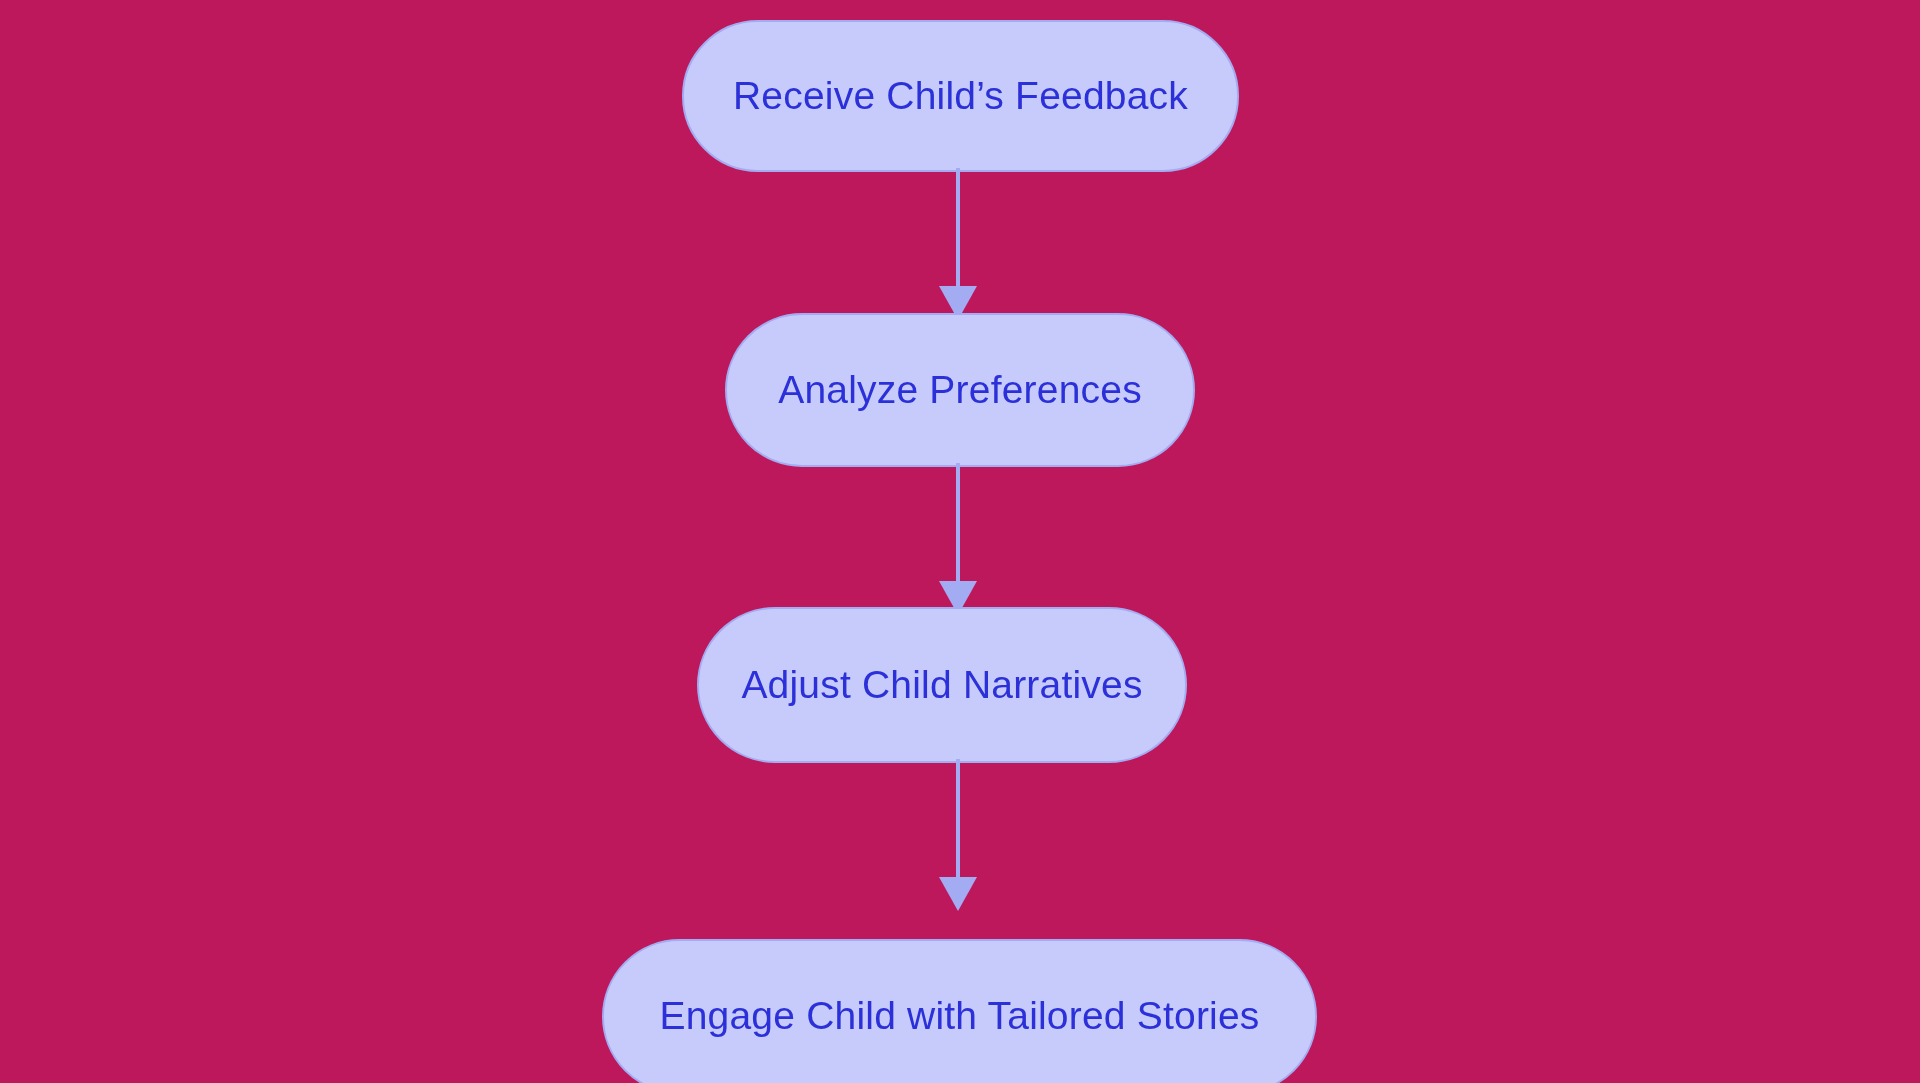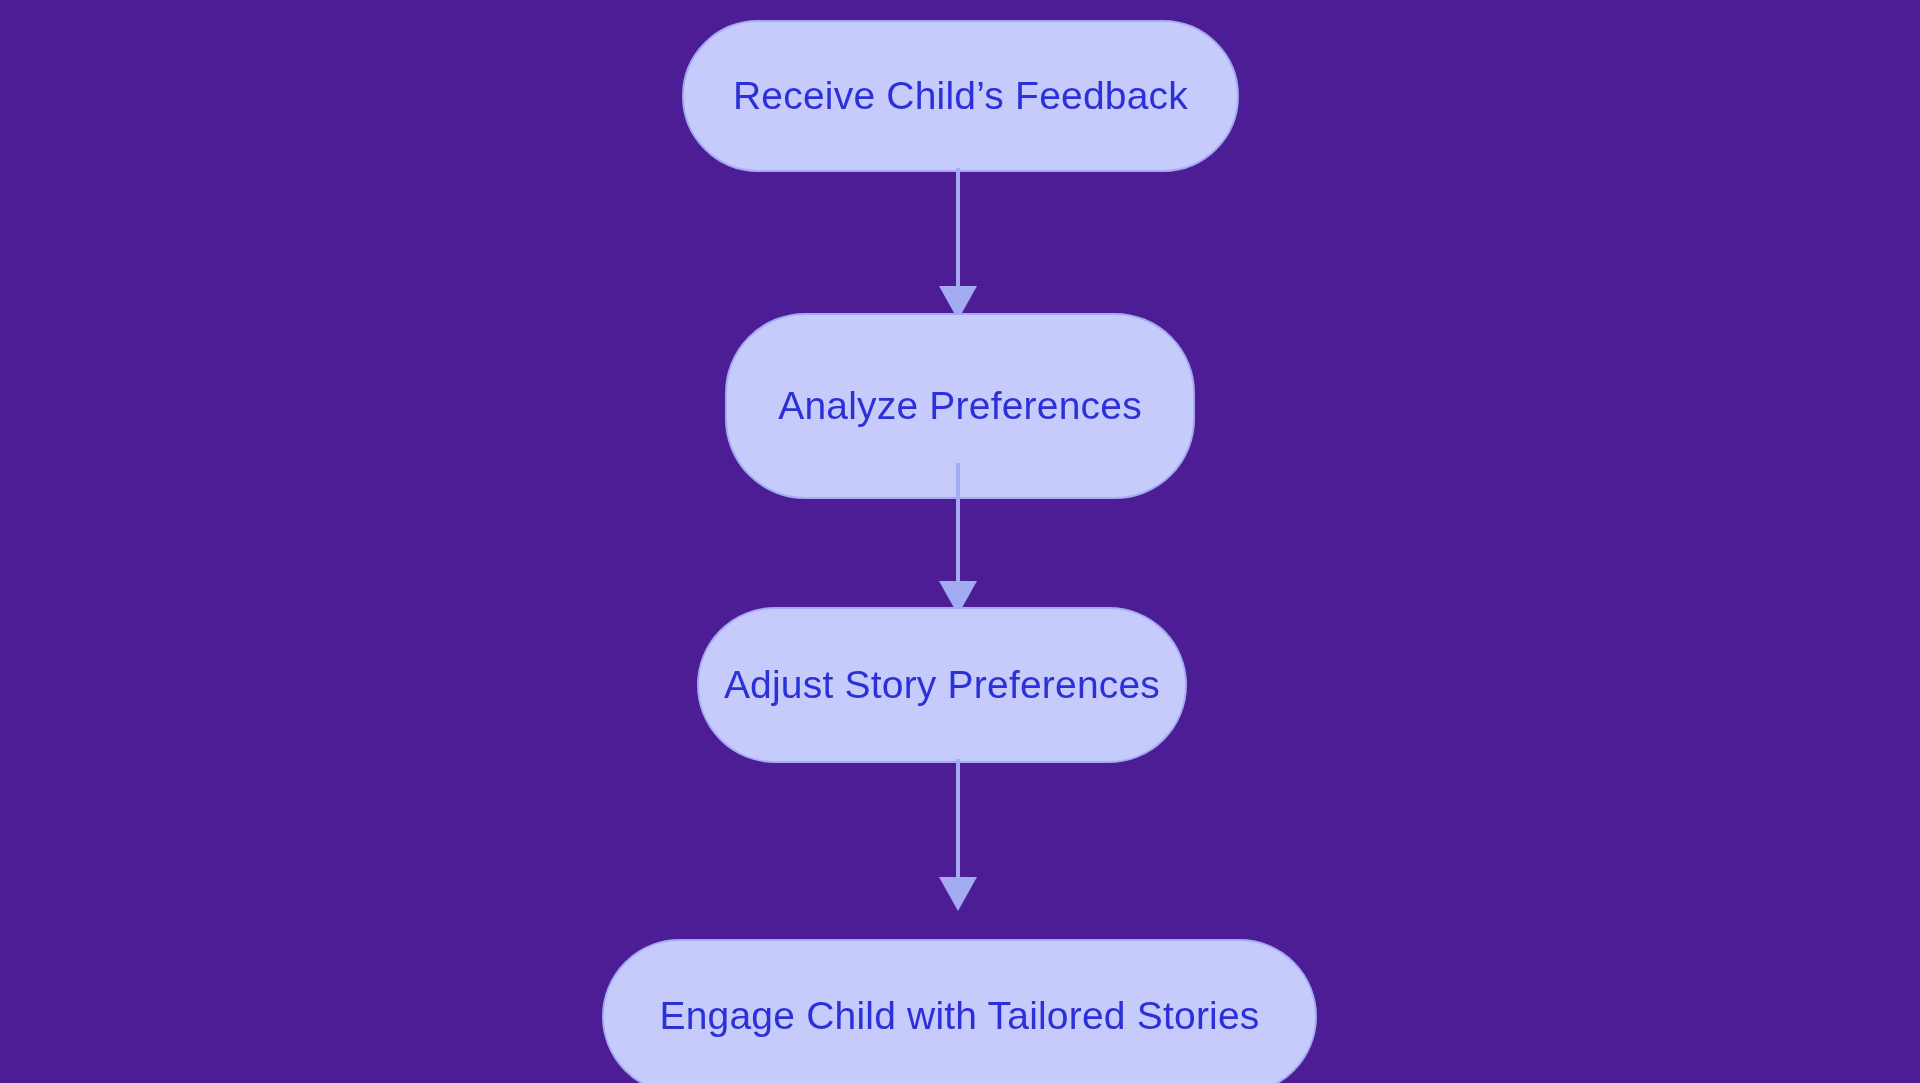--- a/index.html
+++ b/index.html
@@ -10,21 +10,21 @@
   body {
     width: 1920px;
     height: 1083px;
     overflow: hidden;
     font-family: "Liberation Sans", sans-serif;
   }
   #flow-canvas {
     position: relative;
     width: 1920px;
     height: 1083px;
-    background: #4c1d95;
+    background: #be185d;
   }
   .flow-node {
     position: absolute;
     box-sizing: border-box;
     display: flex;
     align-items: center;
     justify-content: center;
     background: #c7cbfb;
     border: 2px solid #a3abf2;
     border-radius: 80px;
@@ -39,21 +39,21 @@
   .node-label {
     display: block;
     text-align: center;
     color: #2b30d8;
   }
   .flow-edge {
     position: absolute;
     overflow: visible;
   }
   #node-1 { left: 682px; top: 20px;   width: 557px; height: 152px; }
-  #node-2 { left: 725px; top: 313px;  width: 470px; height: 186px; }
+  #node-2 { left: 725px; top: 313px;  width: 470px; height: 154px; }
   #node-3 { left: 697px; top: 607px;  width: 490px; height: 156px; }
   #node-4 { left: 602px; top: 903px;  width: 715px; height: 155px; margin-top: 36px; }
 
   #edge-1 { left: 928px; top: 168px; width: 60px; height: 152px; }
   #edge-2 { left: 928px; top: 463px; width: 60px; height: 152px; }
   #edge-3 { left: 928px; top: 759px; width: 60px; height: 152px; }
 </style>
 </head>
 <body>
 
@@ -71,21 +71,21 @@
   <div class="flow-node" id="node-2">
     <span class="node-label">Analyze Preferences</span>
   </div>
 
   <svg class="flow-edge" id="edge-2" viewBox="0 0 60 152" width="60" height="152">
     <line x1="30" y1="0" x2="30" y2="122" stroke="#a3abf2" stroke-width="4"></line>
     <polygon points="30,152 11,118 49,118" fill="#a3abf2"></polygon>
   </svg>
 
   <div class="flow-node" id="node-3">
-    <span class="node-label">Adjust Story Preferences</span>
+    <span class="node-label">Adjust Child Narratives</span>
   </div>
 
   <svg class="flow-edge" id="edge-3" viewBox="0 0 60 152" width="60" height="152">
     <line x1="30" y1="0" x2="30" y2="122" stroke="#a3abf2" stroke-width="4"></line>
     <polygon points="30,152 11,118 49,118" fill="#a3abf2"></polygon>
   </svg>
 
   <div class="flow-node" id="node-4">
     <span class="node-label">Engage Child with Tailored Stories</span>
   </div>

